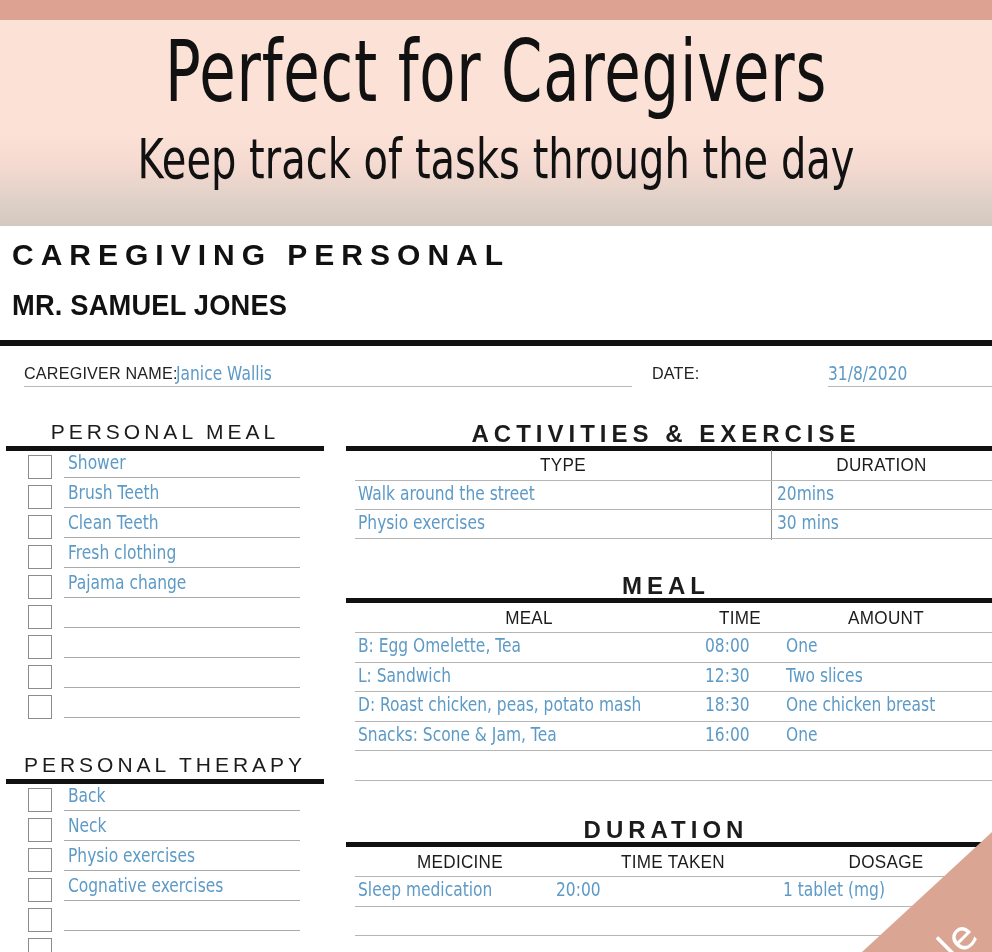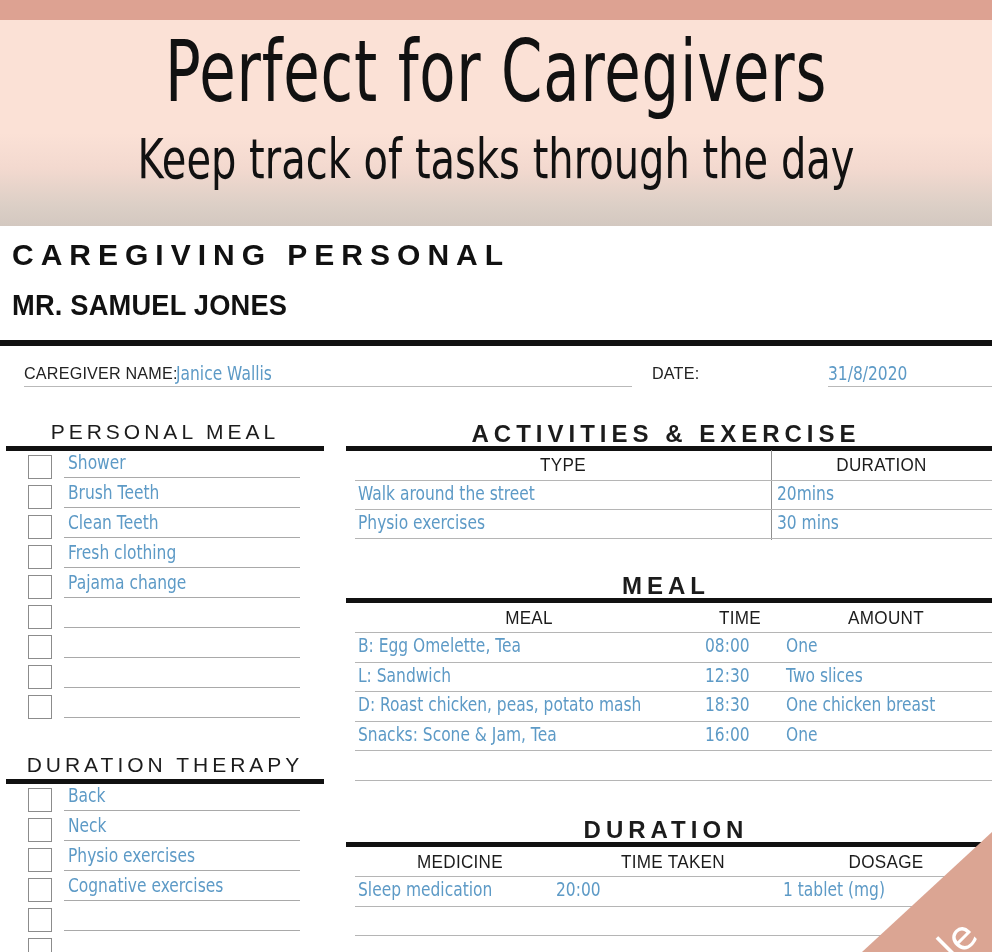--- a/index.html
+++ b/index.html
@@ -204,21 +204,21 @@
     <div class="cb-text" style="left:68px; top:631px;"></div>
     <div class="cb-line" style="left:64px; top:657px; width:236px;"></div>
     <div class="cb" style="left:28px; top:665px;"></div>
     <div class="cb-text" style="left:68px; top:661px;"></div>
     <div class="cb-line" style="left:64px; top:687px; width:236px;"></div>
     <div class="cb" style="left:28px; top:695px;"></div>
     <div class="cb-text" style="left:68px; top:691px;"></div>
     <div class="cb-line" style="left:64px; top:717px; width:236px;"></div>
   </div>
 
-<div class="sec-title" style="left:0px; top:753px; width:330px;">DURATION THERAPY</div>
+<div class="sec-title" style="left:0px; top:753px; width:330px;">PERSONAL THERAPY</div>
 <div class="sec-rule" style="left:6px; top:779px; width:318px;"></div>
 <div id="physical-therapy-list">
     <div class="cb" style="left:28px; top:788px;"></div>
     <div class="cb-text" style="left:68px; top:784px;">Back</div>
     <div class="cb-line" style="left:64px; top:810px; width:236px;"></div>
     <div class="cb" style="left:28px; top:818px;"></div>
     <div class="cb-text" style="left:68px; top:814px;">Neck</div>
     <div class="cb-line" style="left:64px; top:840px; width:236px;"></div>
     <div class="cb" style="left:28px; top:848px;"></div>
     <div class="cb-text" style="left:68px; top:844px;">Physio exercises</div>

